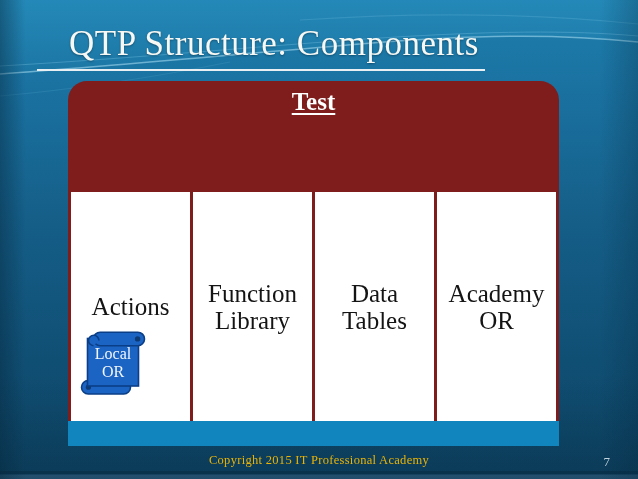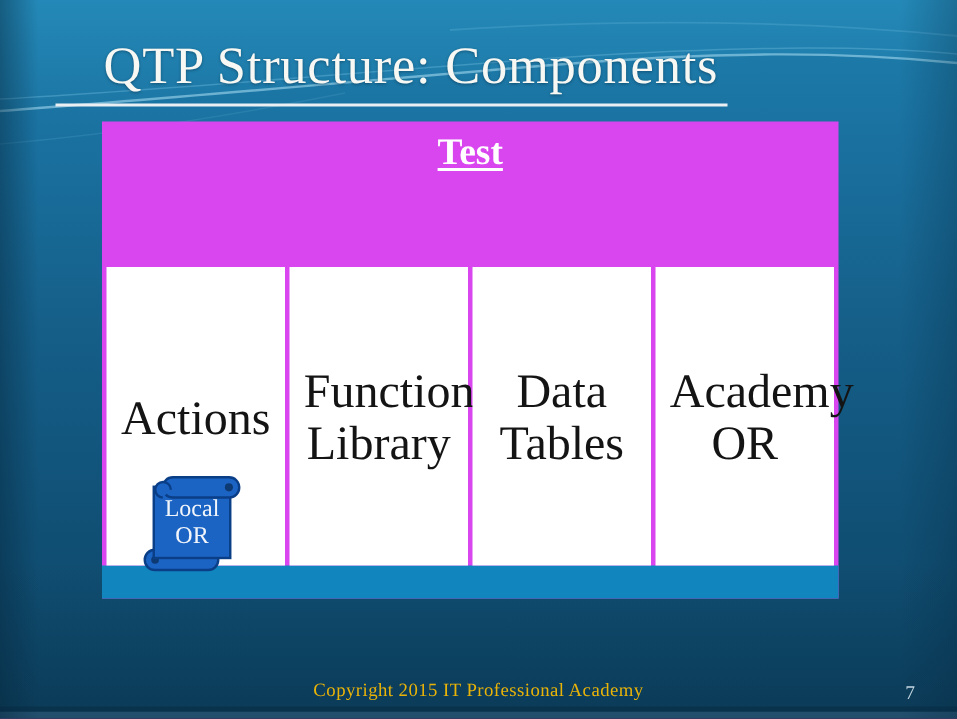--- a/index.html
+++ b/index.html
@@ -22,23 +22,23 @@
     font-size:35px;color:#f7f8f3;letter-spacing:.5px;
     text-shadow:0 1px 2px rgba(0,30,50,.45);
     white-space:nowrap;
     margin-left:33px;
   }
   .title-underline{
     position:absolute;left:37px;top:69px;width:448px;height:2px;z-index:2;
     background:#e9eff3;
   }
   .table{
-    position:absolute;left:68px;top:81px;width:491px;height:318px;z-index:2;
-    background:#d946ef;
-    display:flex;flex-direction:column;
+    position:absolute;left:68px;top:81px;width:491px;height:365px;z-index:2;
+    background:#7f1d1d;
+    display:flex;flex-direction:column;border-radius:19px;
   }
   .table-header{
     height:111px;box-sizing:border-box;
     padding-top:7px;
     color:#ffffff;text-align:center;
   }
   .test-title{
     font-size:25px;font-weight:bold;text-decoration:underline;
     text-underline-offset:3px;
   }
@@ -56,25 +56,25 @@
   }
   .cell{
     position:relative;
     flex:1 1 0;
     background:#ffffff;
     display:flex;align-items:center;justify-content:center;
     text-align:center;
   }
   .cell-label{
     max-width:100px;
-    font-size:32px;line-height:1.08;color:#141414;
+    font-size:25px;line-height:1.08;color:#141414;
   }
   .bottom-bar{height:25px;background:#1186be;}
   .scroll-wrap{
-    position:absolute;left:24px;top:139px;width:72px;height:66px;text-decoration:underline;
+    position:absolute;left:9px;top:139px;width:72px;height:66px;text-decoration:underline;
   }
   .scroll-text{
     position:absolute;left:8px;top:9px;width:50px;height:46px;
     display:flex;flex-direction:column;align-items:center;justify-content:center;
     color:#f2f6fb;font-size:16px;line-height:1.12;text-align:center;
   }
   .footer{
     position:absolute;left:0;top:453px;width:100%;z-index:2;
     text-align:center;
     font-size:12.5px;color:#eab308;letter-spacing:.3px;

